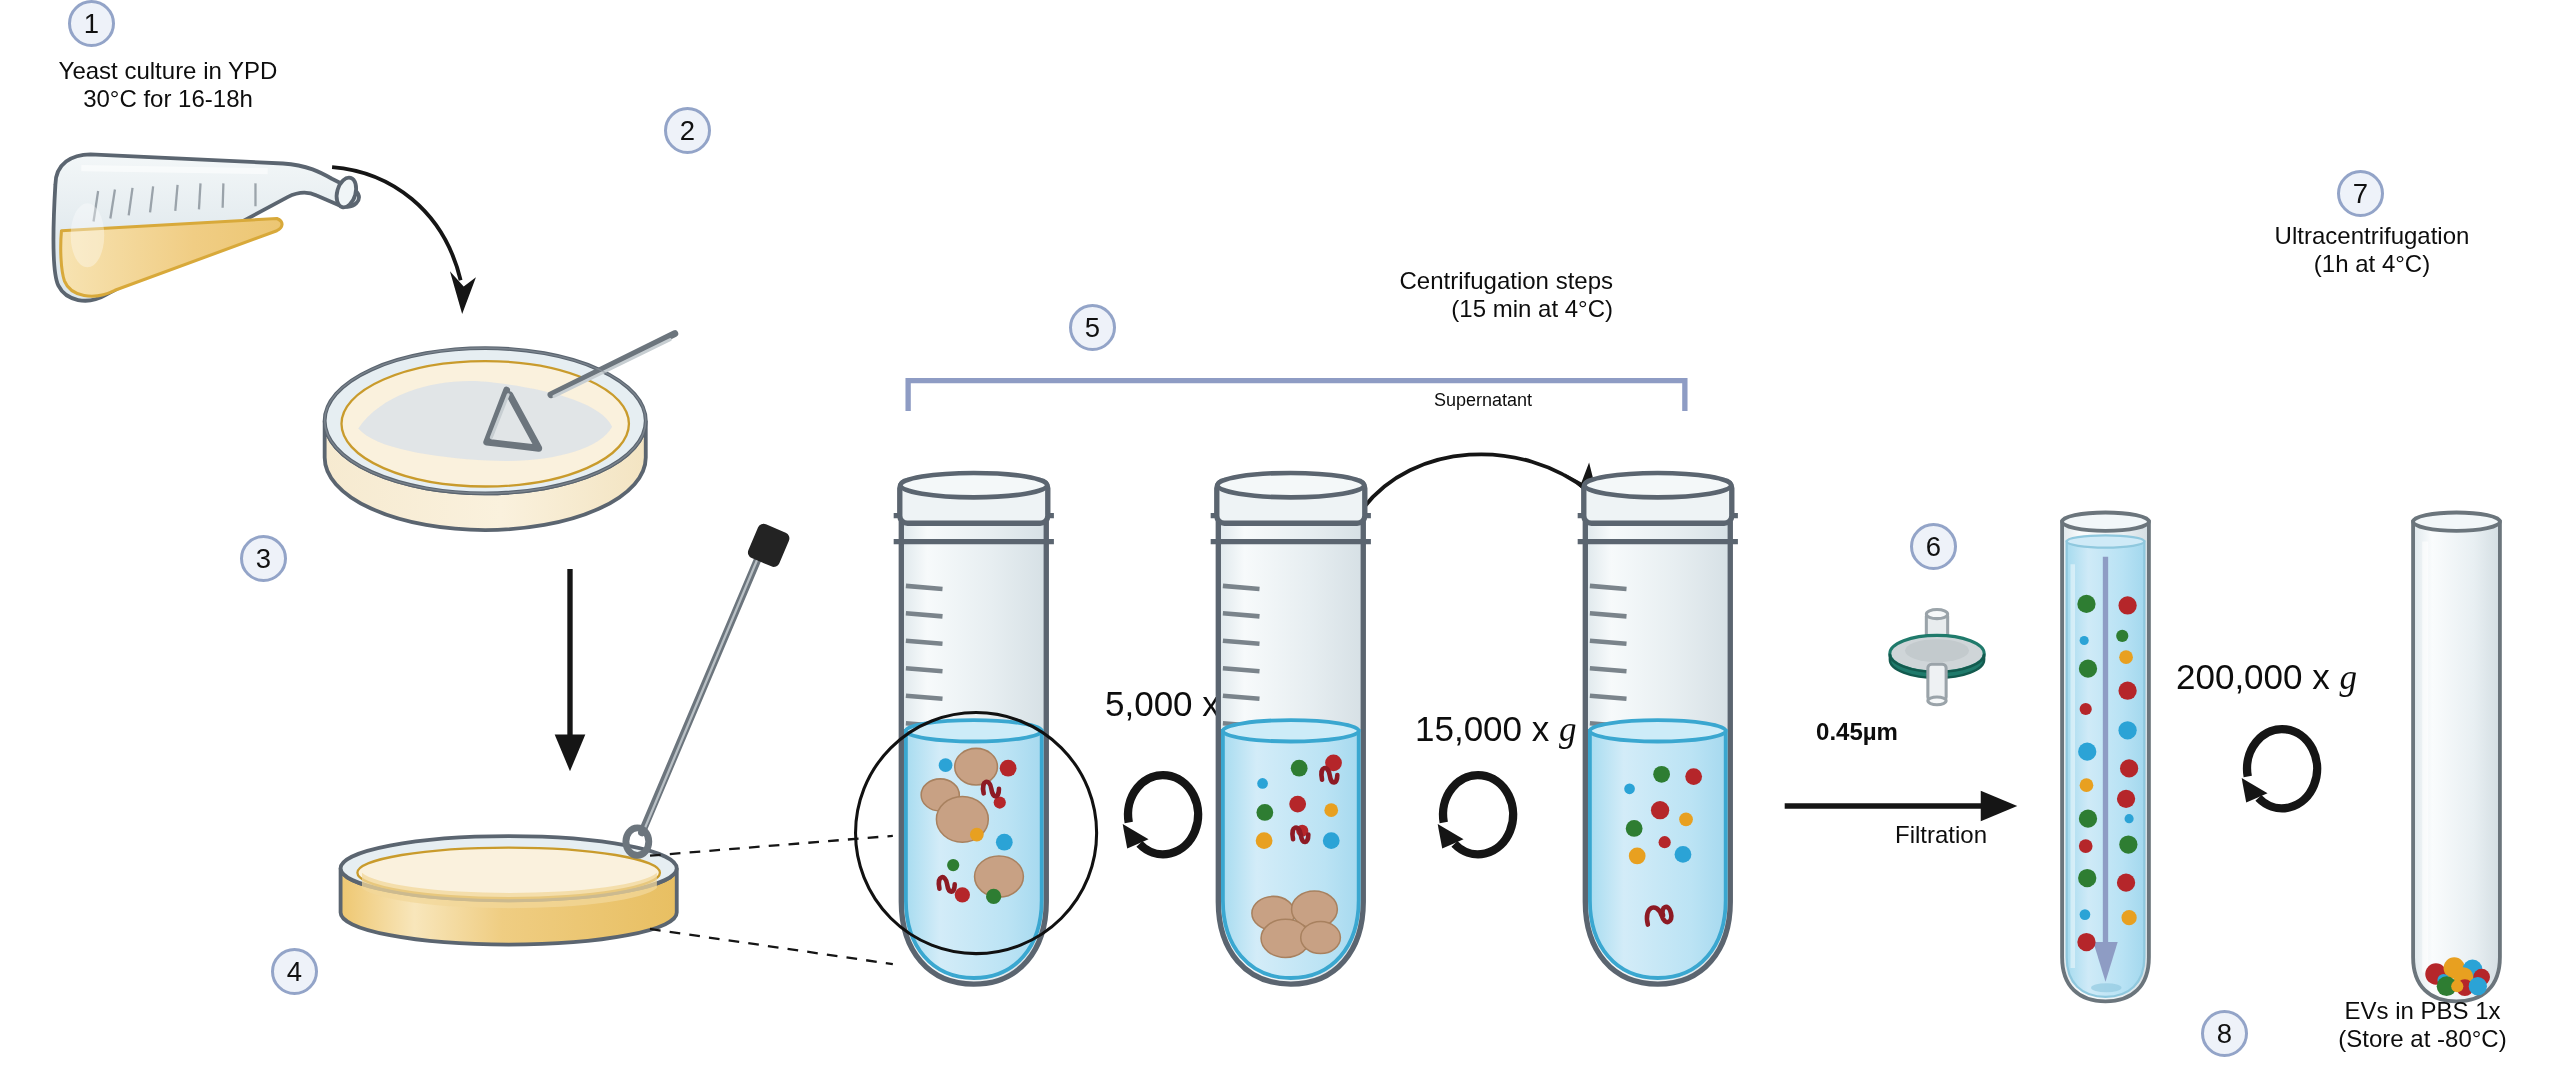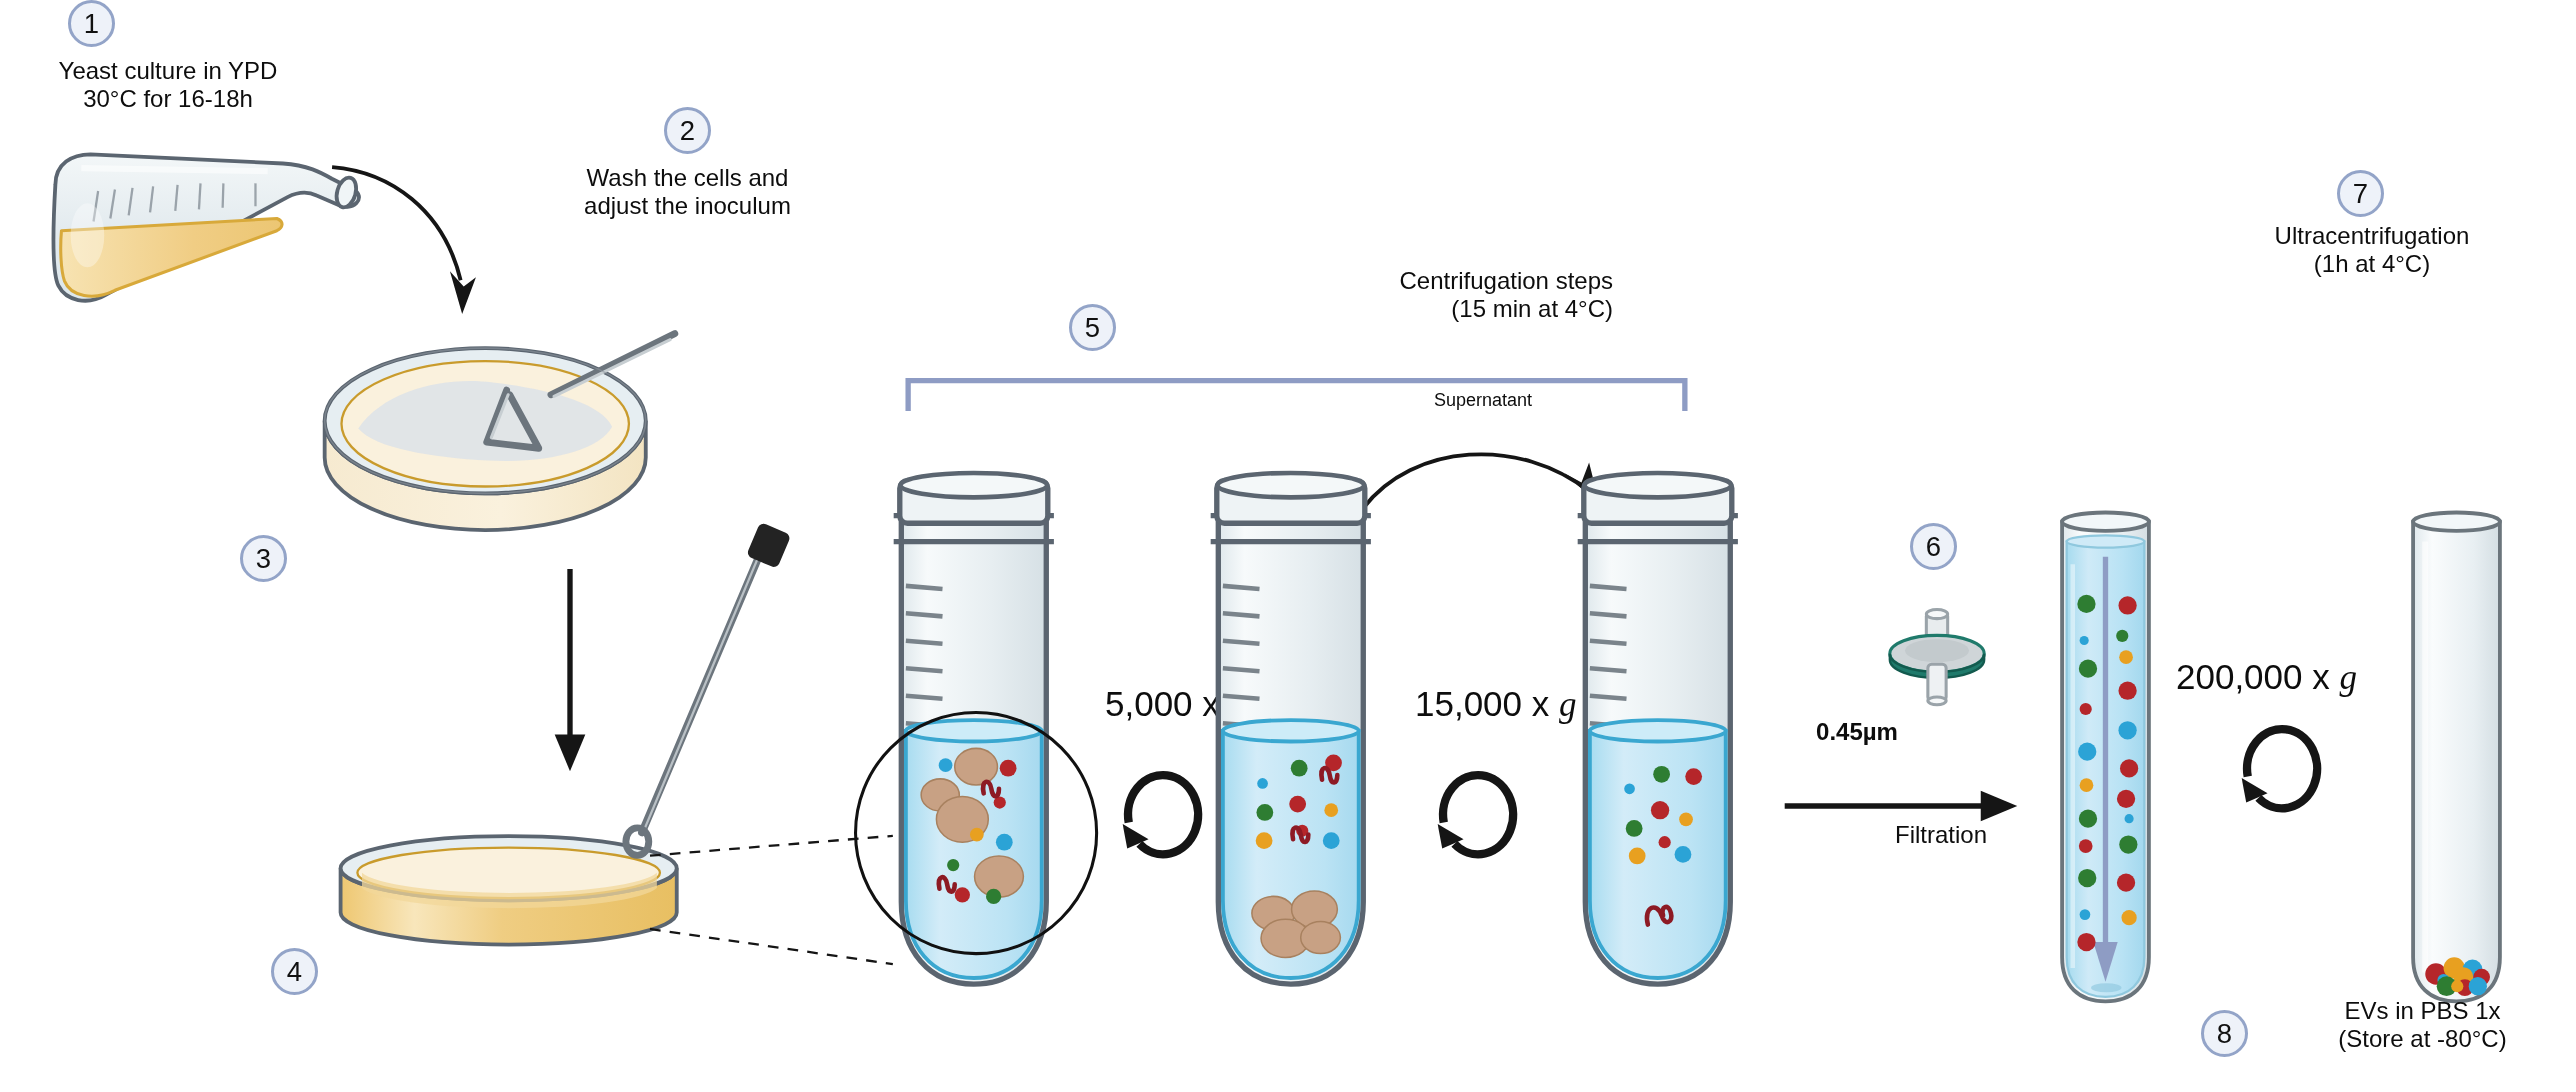--- a/index.html
+++ b/index.html
@@ -104,22 +104,20 @@
   <div class="abs" style="left:329px;top:164px;">
     <svg width="199" height="176" viewBox="0 0 260 230">
       <path d="M4 4 C80 10 150 60 172 152" stroke="#151515" stroke-width="5" fill="none"></path>
       <path d="M158 140 L174 196 L192 148 L176 160 Z" fill="#151515"></path>
     </svg>
   </div>
 
   <div class="badge" style="left:664px;top:107px;">
     <span>2</span>
   </div>
-  <div class="cap" style="left:481px;top:164px;width:413px;">Wash the cells and
-adjust the inoculum</div>
 
   <div class="abs" style="left:317px;top:329px;">
     <svg width="367" height="237" viewBox="0 0 480 310">
       <defs>
         <linearGradient id="agarG" x1="0" y1="0" x2="1" y2="0">
           <stop offset="0%" stop-color="#f6ead0"></stop>
           <stop offset="55%" stop-color="#faf1dd"></stop>
           <stop offset="100%" stop-color="#f3e4c2"></stop>
         </linearGradient>
       </defs>
@@ -324,21 +322,21 @@
         <path d="M122 478 C118 460 130 458 132 472 C134 486 142 484 142 472" stroke="#8d1a24" stroke-width="6" fill="none" stroke-linecap="round"></path>
 
         <ellipse cx="96" cy="575" rx="28" ry="22" fill="#c8a184" stroke="#a8815f" stroke-width="2"></ellipse>
         <ellipse cx="150" cy="570" rx="30" ry="24" fill="#c8a184" stroke="#a8815f" stroke-width="2"></ellipse>
         <ellipse cx="112" cy="608" rx="32" ry="25" fill="#c8a184" stroke="#a8815f" stroke-width="2"></ellipse>
         <ellipse cx="158" cy="607" rx="26" ry="21" fill="#c8a184" stroke="#a8815f" stroke-width="2"></ellipse>
       </g>
     </svg>
   </div>
 
-  <div class="gspeed" style="left:1415px;top:684px;">
+  <div class="gspeed" style="left:1415px;top:709px;">
     <span>15,000 x </span><i>g</i>
   </div>
   <div class="abs" style="left:1427px;top:760px;">
     <svg width="99" height="103" viewBox="0 0 130 135">
       <path d="M22 82 A46 52 0 1 1 36 110" stroke="#151515" stroke-width="11" fill="none"></path>
       <path d="M14 84 L48 104 L20 116 Z" fill="#151515"></path>
     </svg>
   </div>
 
   <div class="abs" style="left:1567px;top:474px;">

